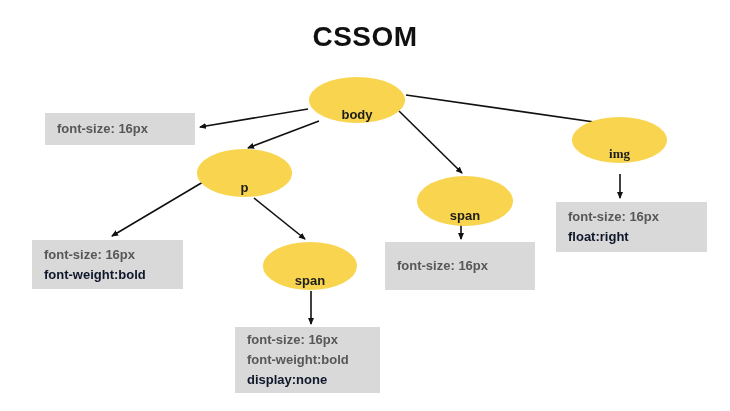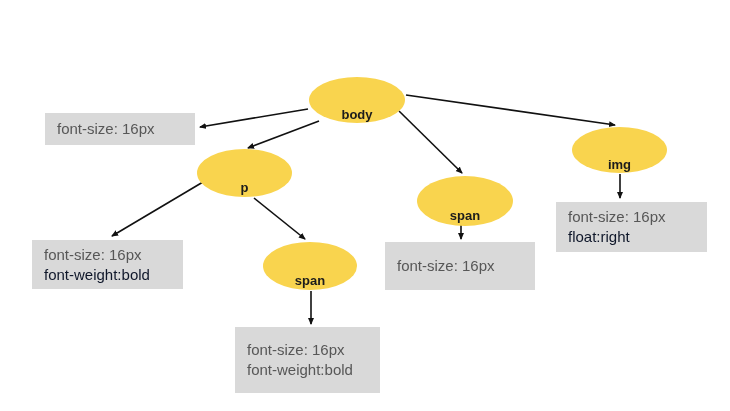--- a/index.html
+++ b/index.html
@@ -44,46 +44,48 @@
   .style-box {
     position: absolute;
     background: #D9D9D9;
     display: flex;
     flex-direction: column;
     justify-content: center;
     padding: 0 12px;
     box-sizing: border-box;
   }
   .style-box .line {
-    font-size: 15px;
+    font-size: 13px;
     line-height: 20px;
     white-space: nowrap;
+    font-weight: bold;
   }
   .line.inherited { color: #575757; }
   .line.own { color: #0f172a; }
 
   
   #node-body  { left: 309px; top:  77px; width: 96px; height: 46px; }
   #node-p     { left: 197px; top: 149px; width: 95px; height: 48px; }
   #node-span1 { left: 263px; top: 242px; width: 94px; height: 48px; }
   #node-span2 { left: 417px; top: 176px; width: 96px; height: 50px; }
-  #node-img   { left: 572px; top: 127px; width: 95px; height: 46px; }
+  #node-img   { left: 572px; top: 117px; width: 95px; height: 46px; font-family: Liberation Serif, serif; }
 
   
   #box-body  { left:  45px; top: 113px; width: 150px; height: 32px; }
   #box-p     { left:  32px; top: 240px; width: 151px; height: 49px; }
   #box-span1 { left: 235px; top: 327px; width: 145px; height: 66px; }
   #box-span2 { left: 385px; top: 242px; width: 150px; height: 48px; }
   #box-img   { left: 556px; top: 202px; width: 151px; height: 50px; }
 </style>
 </head>
 <body>
 
 <div class="canvas">
 
+  <div class="title">CSSOM</div>
 
   <svg class="arrow-layer" width="730" height="411" viewBox="0 0 730 411" xmlns="http://www.w3.org/2000/svg">
     <defs>
       <marker id="ah" markerWidth="8" markerHeight="8" refX="6" refY="3" orient="auto" markerUnits="userSpaceOnUse">
         <path d="M0,0 L7,3 L0,6 z" fill="#111111"></path>
       </marker>
     </defs>
     <line x1="308" y1="109" x2="200" y2="127" stroke="#111111" stroke-width="1.6" marker-end="url(#ah)"></line>
     <line x1="319" y1="121" x2="248" y2="148" stroke="#111111" stroke-width="1.6" marker-end="url(#ah)"></line>
     <line x1="399" y1="111" x2="462" y2="173" stroke="#111111" stroke-width="1.6" marker-end="url(#ah)"></line>
@@ -116,20 +118,21 @@
   </div>
 
   <div class="style-box" id="box-p">
     <div class="line inherited">font-size: 16px</div>
     <div class="line own">font-weight:bold</div>
   </div>
 
   <div class="style-box" id="box-span1">
     <div class="line inherited">font-size: 16px</div>
     <div class="line inherited">font-weight:bold</div>
+    <div class="line own">display:none</div>
   </div>
 
   <div class="style-box" id="box-span2">
     <div class="line inherited">font-size: 16px</div>
   </div>
 
   <div class="style-box" id="box-img">
     <div class="line inherited">font-size: 16px</div>
     <div class="line own">float:right</div>
   </div>

